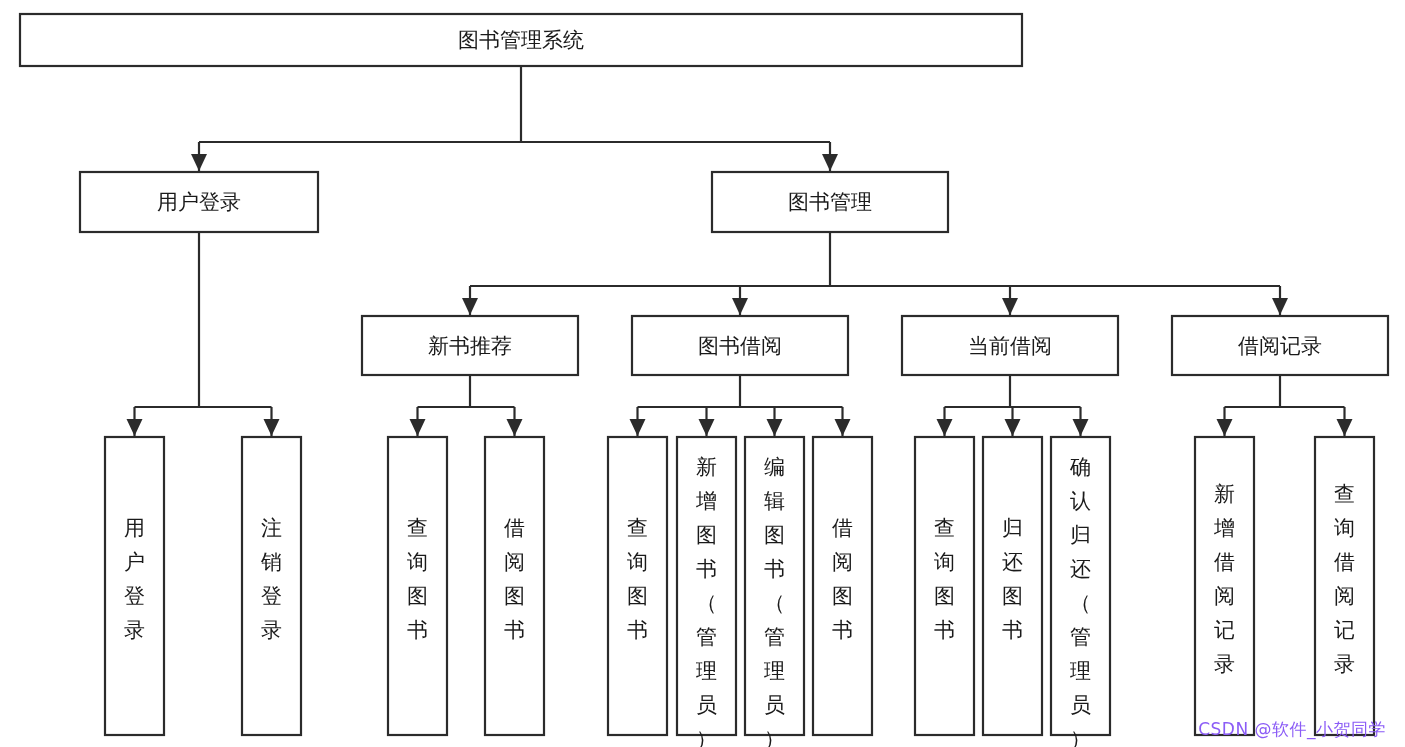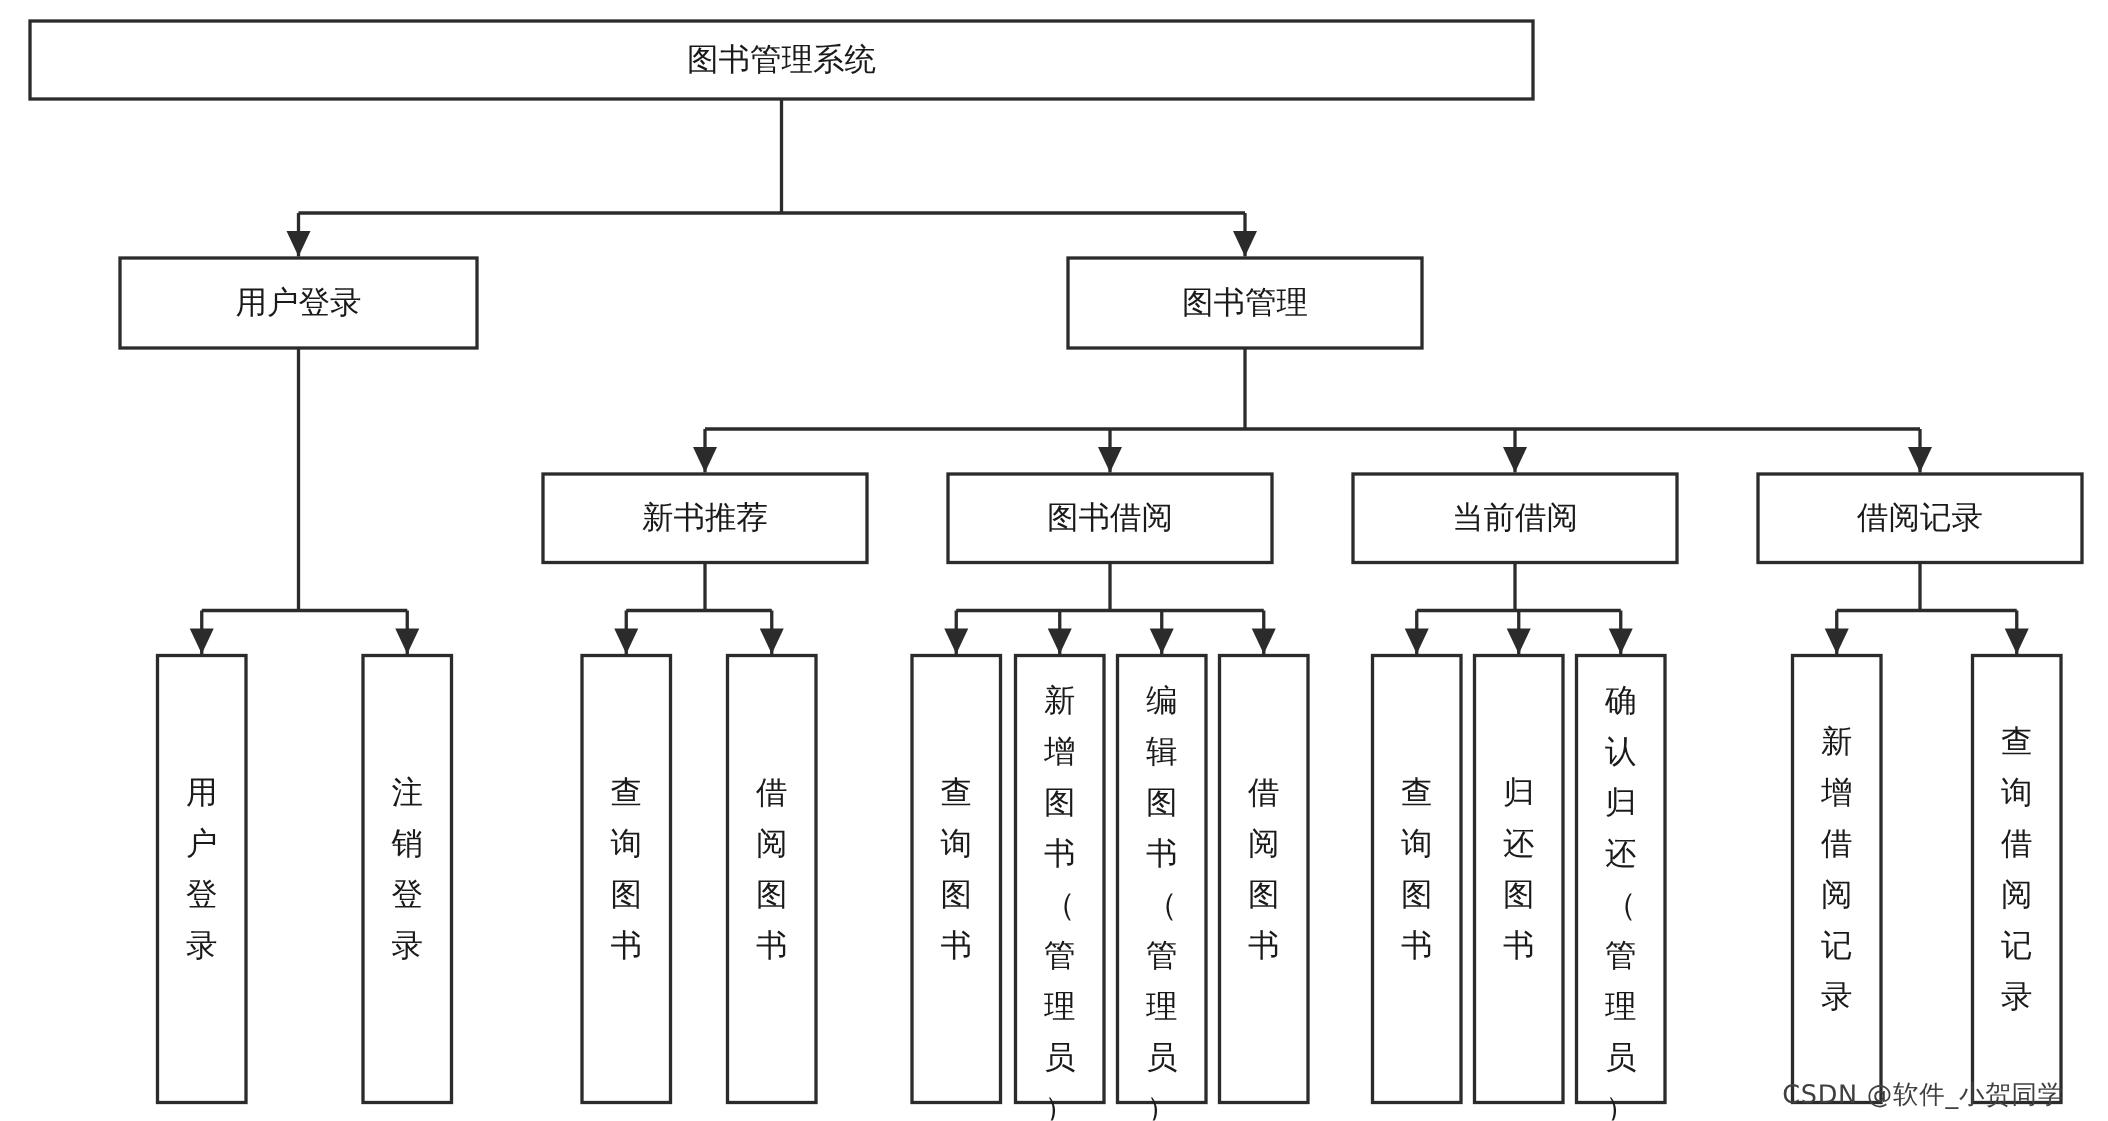--- a/index.html
+++ b/index.html
@@ -50,23 +50,23 @@
     dominant-baseline: middle;
   }
   .node-label-vertical {
     fill: #1a1a1a;
     font-family: "DejaVu Sans", "Liberation Sans", sans-serif;
     font-size: 21px;
     text-anchor: middle;
   }
   .watermark {
     position: absolute;
-    right: 24px;
+    right: 14px;
     bottom: 6px;
-    color: #404040;
+    color: #8b5cf6;
     font-family: "DejaVu Sans", "Liberation Sans", sans-serif;
     font-size: 17px;
     letter-spacing: 0.5px;
     white-space: nowrap;
     user-select: none;
     margin-left: 20px;
   }
 </style>
 </head>
 <body>

